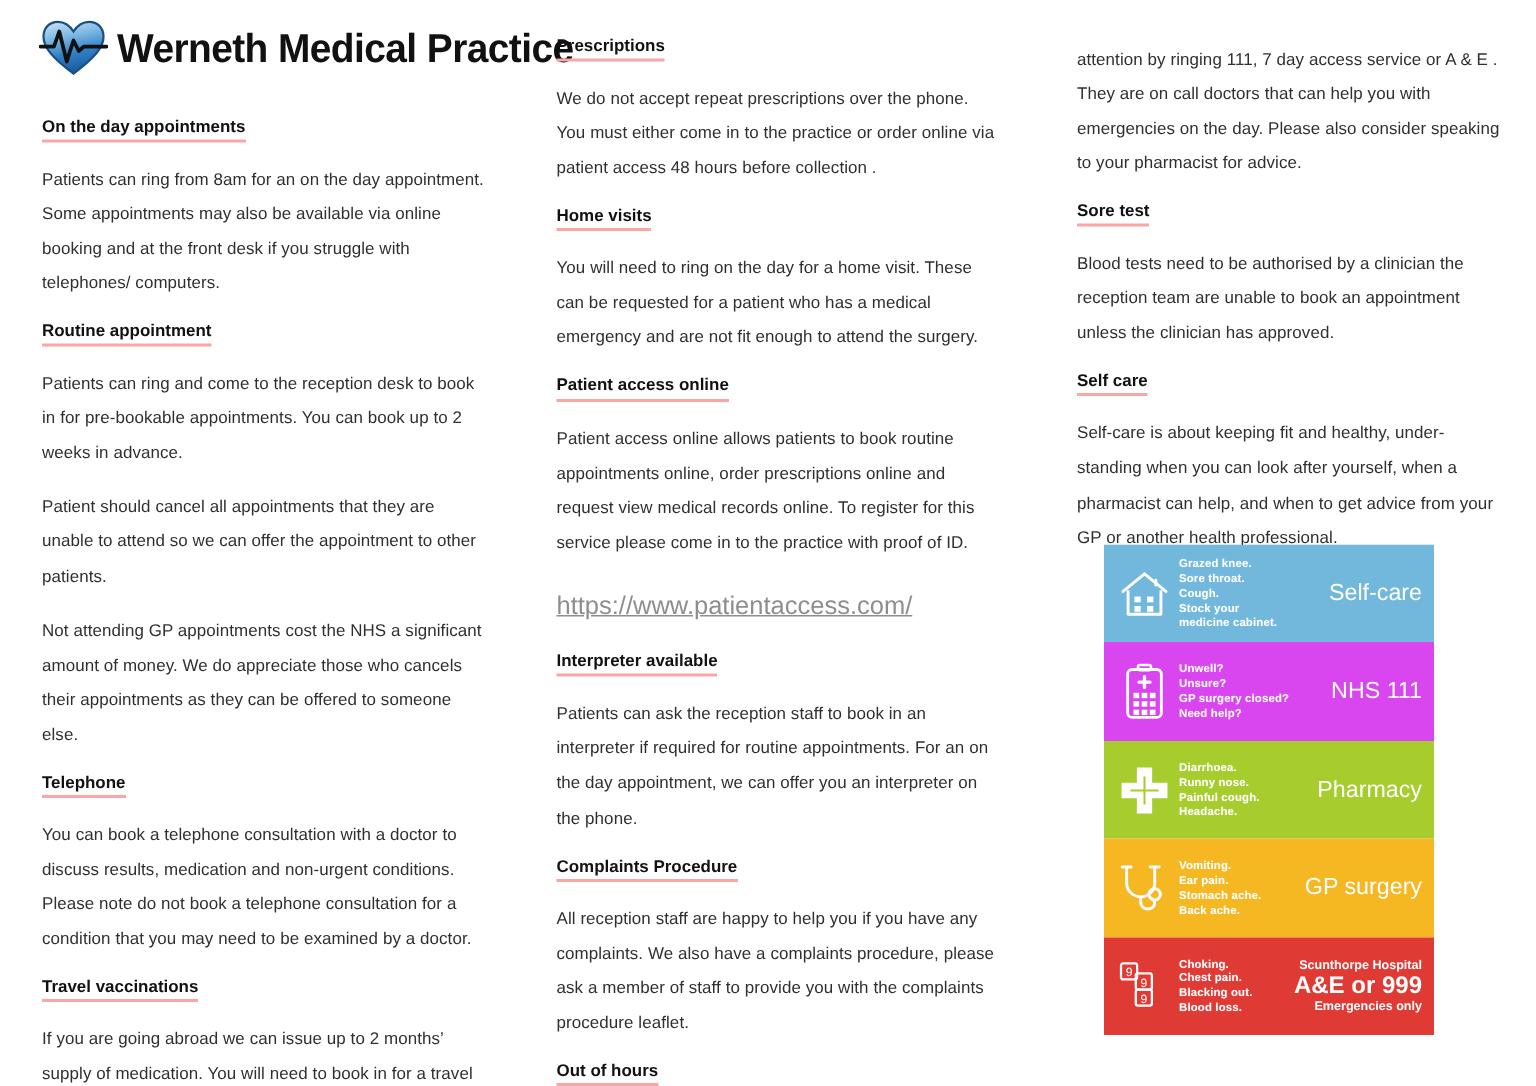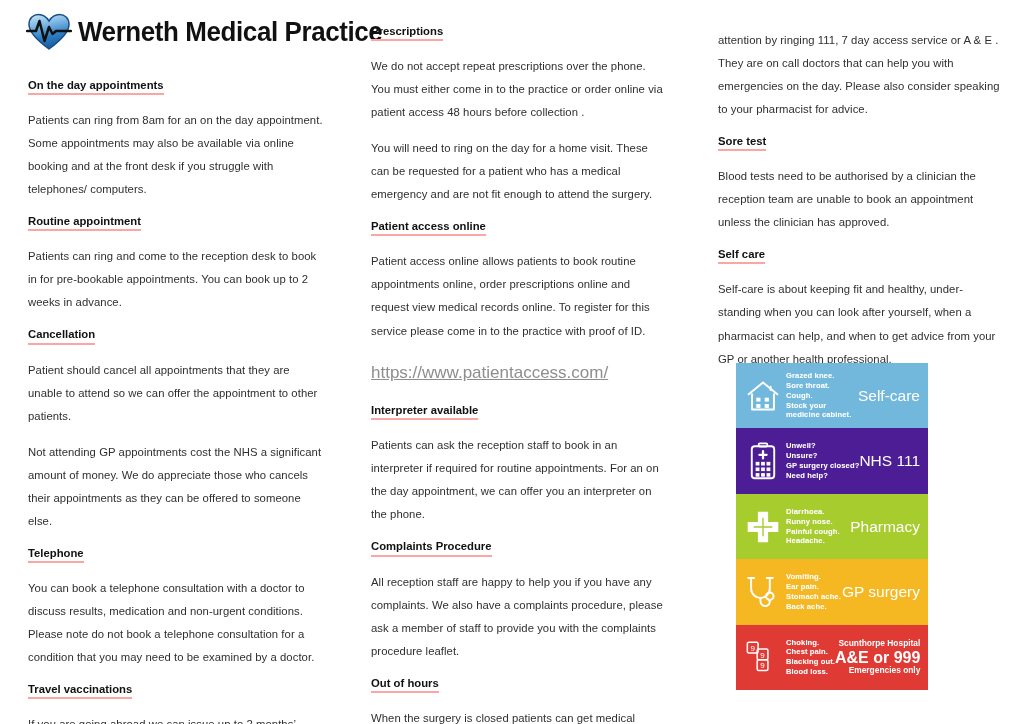--- a/index.html
+++ b/index.html
@@ -75,21 +75,21 @@
     text-decoration: underline;
     font-size: 17px;
     line-height: 2.04;
     margin: 0 0 13px 0;
   }
 
   
   .infographic {
     position: absolute;
     left: 736px; top: 363px;
-    width: 192px; height: 327px;
+    width: 220px; height: 327px;
     display: flex;
     flex-direction: column;
     overflow: hidden;
   }
   .band {
     flex: 1 1 0;
     display: flex;
     align-items: center;
     position: relative;
     padding: 0 6px 0 8px;
@@ -170,23 +170,20 @@
     <div class="sec-wrap">
       <h3 class="sec">On the day appointments</h3>
     </div>
     <p class="body">Patients can ring from 8am for an on the day appointment. Some appointments may also be available via online booking and at the front desk if you struggle with telephones/ computers.</p>
 
     <div class="sec-wrap">
       <h3 class="sec">Routine appointment</h3>
     </div>
     <p class="body">Patients can ring and come to the reception desk to book in for pre-bookable appointments.  You can book up to 2 weeks in advance.</p>
 
-    <div class="sec-wrap">
-      <h3 class="sec">Cancellation</h3>
-    </div>
     <p class="body">Patient should cancel all appointments that they are unable to attend so we can offer the appointment to other patients.</p>
     <p class="body">Not attending GP appointments  cost the NHS  a significant amount of money. We do appreciate those who cancels their appointments as they can be offered to someone else.</p>
 
     <div class="sec-wrap">
       <h3 class="sec">Telephone</h3>
     </div>
     <p class="body">You can book a telephone consultation with a doctor to discuss results, medication and non-urgent conditions. Please note do not book a telephone consultation for a condition that you may need to be examined by a doctor.</p>
 
     <div class="sec-wrap">
       <h3 class="sec">Travel vaccinations</h3>
@@ -194,20 +191,23 @@
     <p class="body">If you are going abroad we can issue up to 2 months’ supply of medication. You will need to book in for a travel vaccination 4 weeks before you travel. If you are travelling to Saudi Arabia, there will be a charge of £50.00 for the injections.</p>
   </div>
 
   <div class="col col-2">
 
     <div class="sec-wrap">
       <h3 class="sec">Prescriptions</h3>
     </div>
     <p class="body">We do not accept  repeat prescriptions over the phone. You must either come in to the practice or order online via patient access 48 hours before collection .</p>
 
+    <div class="sec-wrap">
+      <h3 class="sec">Home visits</h3>
+    </div>
     <p class="body">You will need to ring on the day for a home visit. These can be requested for a patient who has a medical emergency and are not fit enough to attend the surgery.</p>
 
     <div class="sec-wrap">
       <h3 class="sec">Patient access online</h3>
     </div>
     <p class="body">Patient access online allows patients to book routine appointments online, order prescriptions online and request view medical records online.  To register for this service please come in to the practice with proof of ID.</p>
     <a class="weblink" href="#">https://www.patientaccess.com/</a>
 
     <div class="sec-wrap">
       <h3 class="sec">Interpreter available</h3>
@@ -257,21 +257,21 @@
       <div class="band-symptoms">
         <span>Grazed knee.</span>
         <span>Sore throat.</span>
         <span>Cough.</span>
         <span>Stock your</span>
         <span>medicine cabinet.</span>
       </div>
       <div class="band-label">Self-care</div>
     </div>
 
-    <div class="band" style="background:#4c1d95">
+    <div class="band" style="background:#d946ef">
       <div class="band-icon">
         <svg width="28" height="38" viewBox="0 0 32 44">
           <rect x="11" y="1.5" width="10" height="4" rx="1.4" fill="none" stroke="#ffffff" stroke-width="2"></rect>
           <rect x="3" y="5" width="26" height="37" rx="3.5" fill="none" stroke="#ffffff" stroke-width="2.2"></rect>
           <path d="M16 10.5 L16 19 M11.8 14.8 L20.2 14.8" stroke="#ffffff" stroke-width="2.6" stroke-linecap="round"></path>
           <rect x="7.5" y="23" width="4.4" height="4.2" fill="#ffffff"></rect>
           <rect x="13.8" y="23" width="4.4" height="4.2" fill="#ffffff"></rect>
           <rect x="20.1" y="23" width="4.4" height="4.2" fill="#ffffff"></rect>
           <rect x="7.5" y="29.5" width="4.4" height="4.2" fill="#ffffff"></rect>
           <rect x="13.8" y="29.5" width="4.4" height="4.2" fill="#ffffff"></rect>

